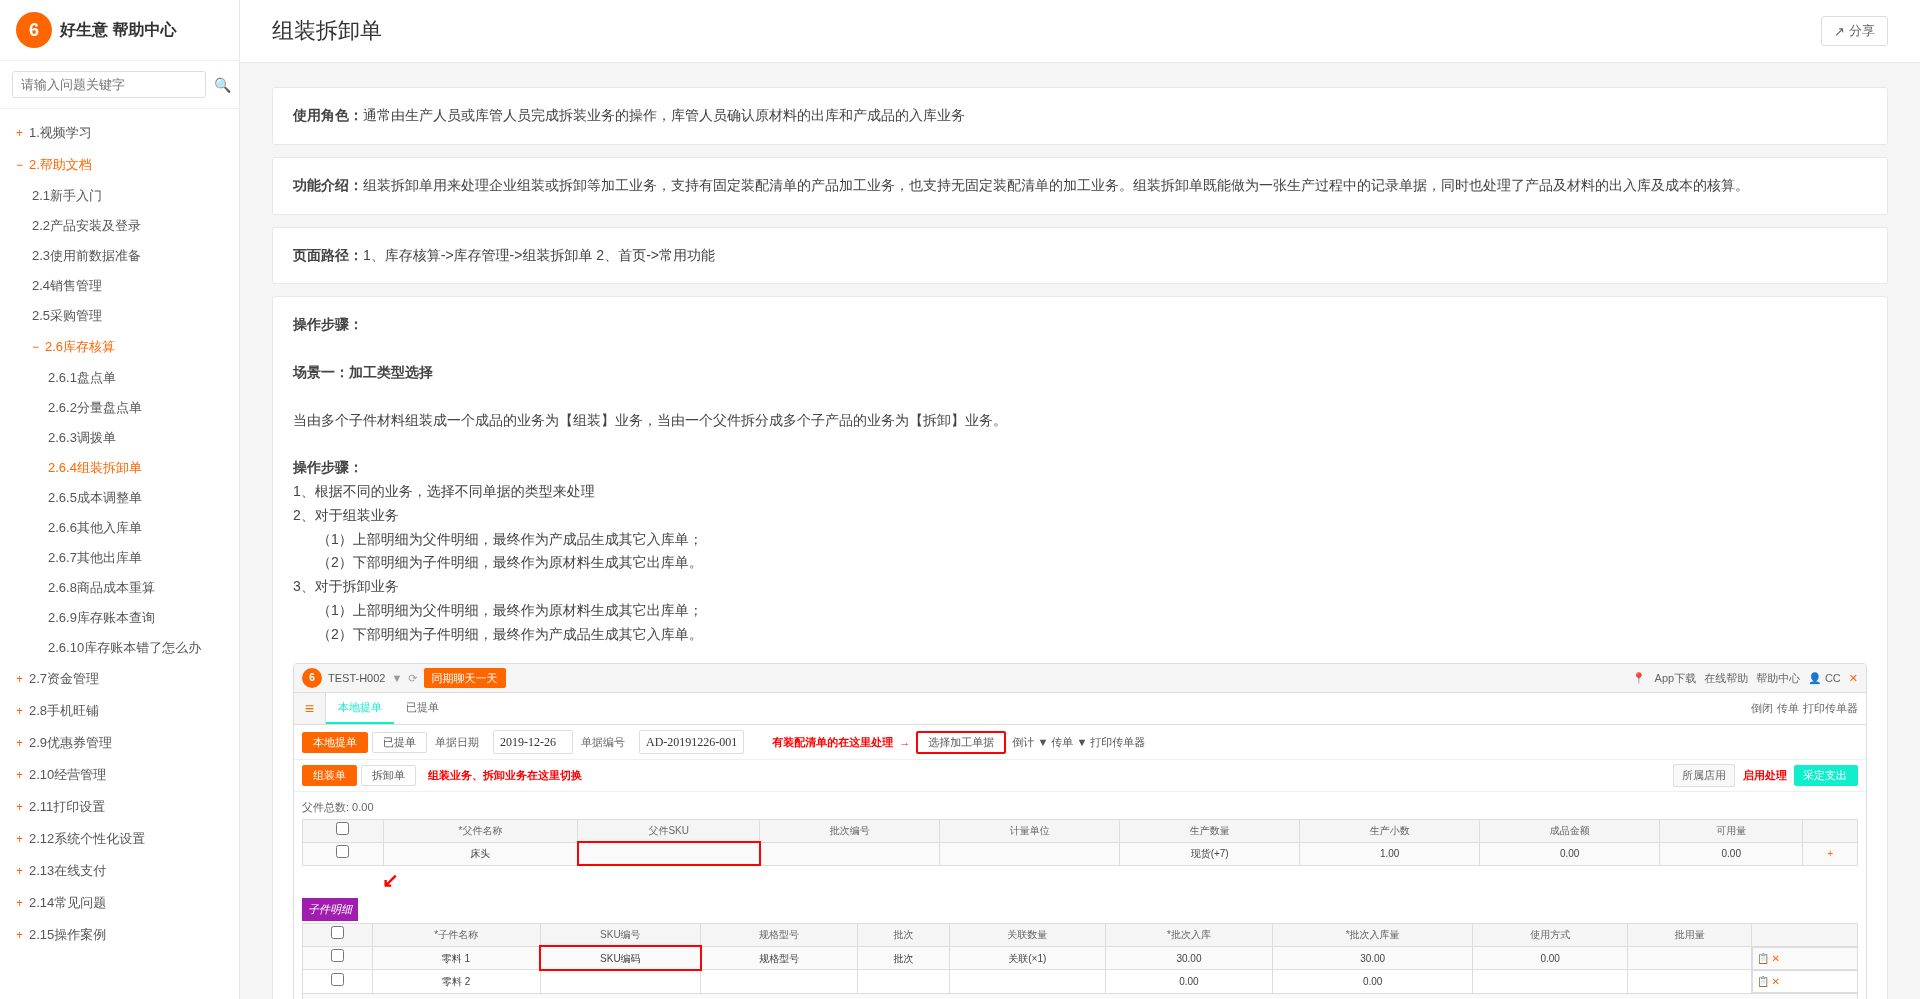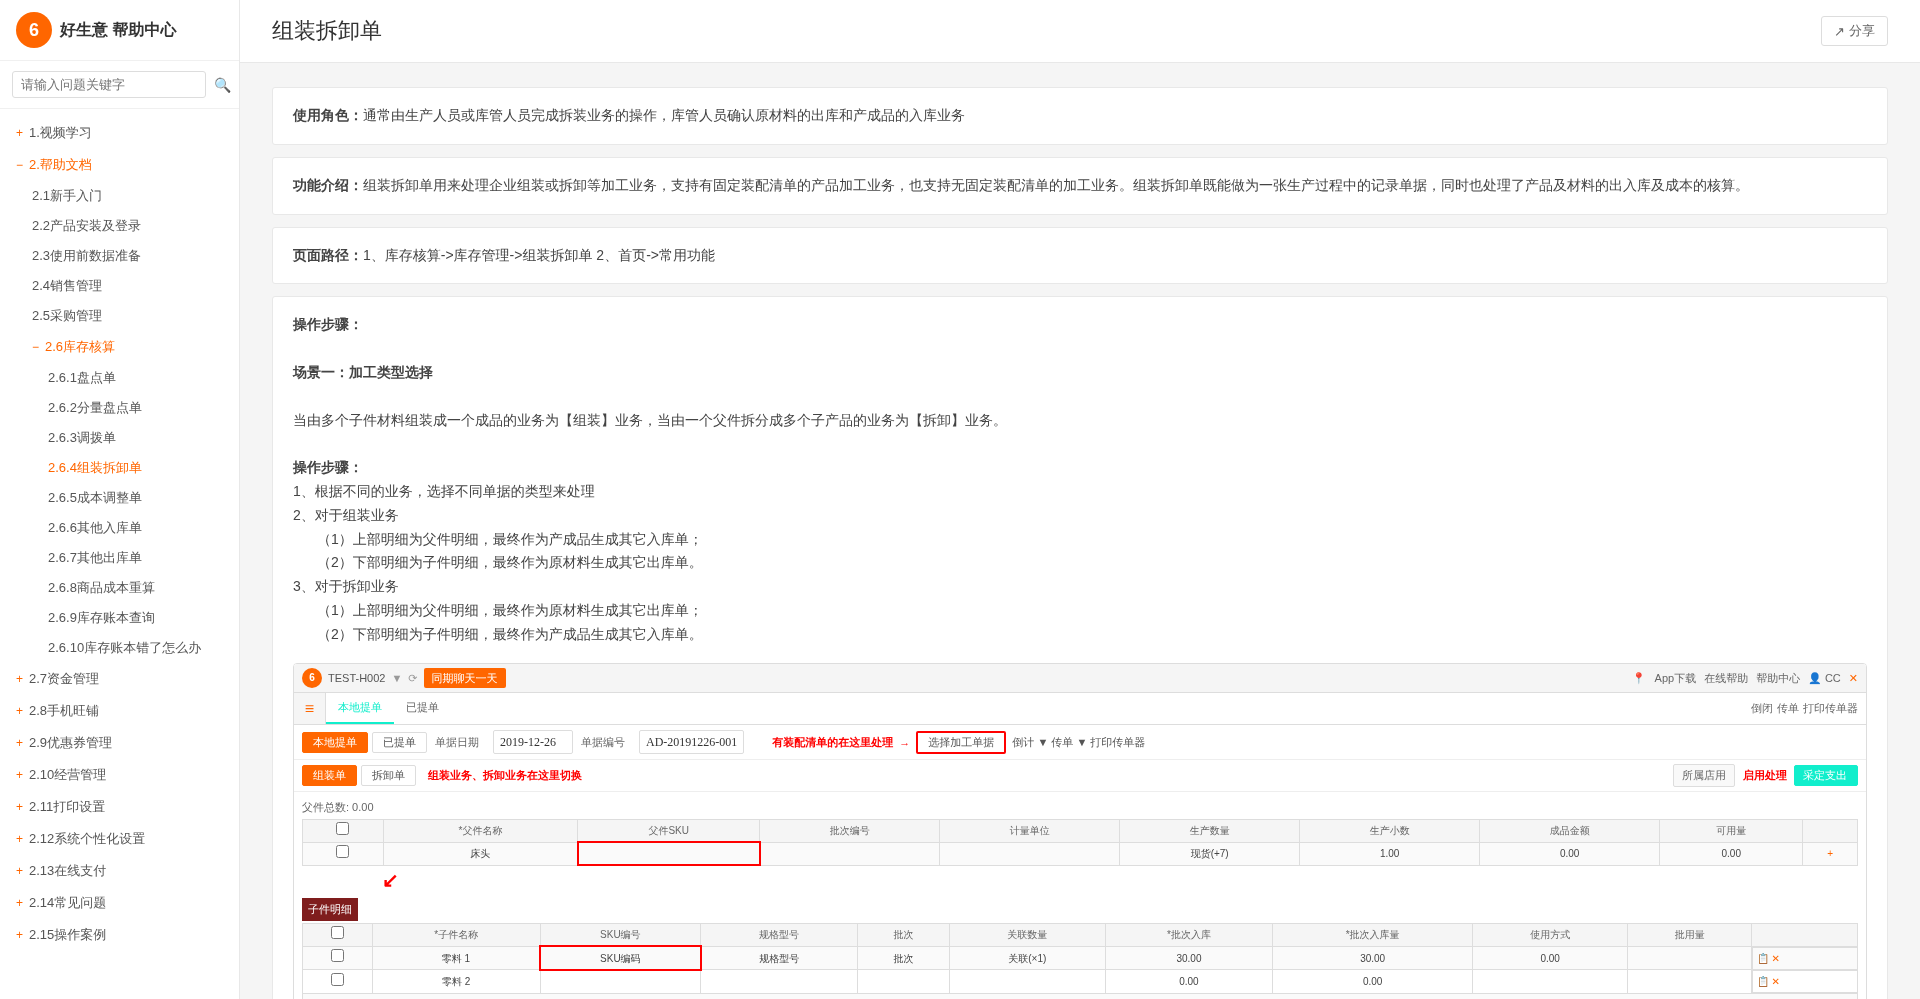--- a/index.html
+++ b/index.html
@@ -451,21 +451,21 @@
                 </tr>
               </tbody>
             </table>
 
             
             <div style="margin:4px 0 8px 80px; display:flex; align-items:center; gap:4px;">
               <span style="color:red; font-size:20px; font-weight:bold; line-height:1;">↙</span>
             </div>
 
             
-            <div style="background:#7f1d1d; color:#fff; font-size:11px; padding:2px 6px; display:inline-block; margin-bottom:2px;">子件明细</div>
+            <div style="background:#a21caf; color:#fff; font-size:11px; padding:2px 6px; display:inline-block; margin-bottom:2px;font-style:italic;">子件明细</div>
 
             <table class="ss-table">
               <thead>
                 <tr>
                   <th><input type="checkbox" style=""></th>
                   <th>*子件名称</th>
                   <th>SKU编号</th>
                   <th>规格型号</th>
                   <th>批次</th>
                   <th>关联数量</th>

